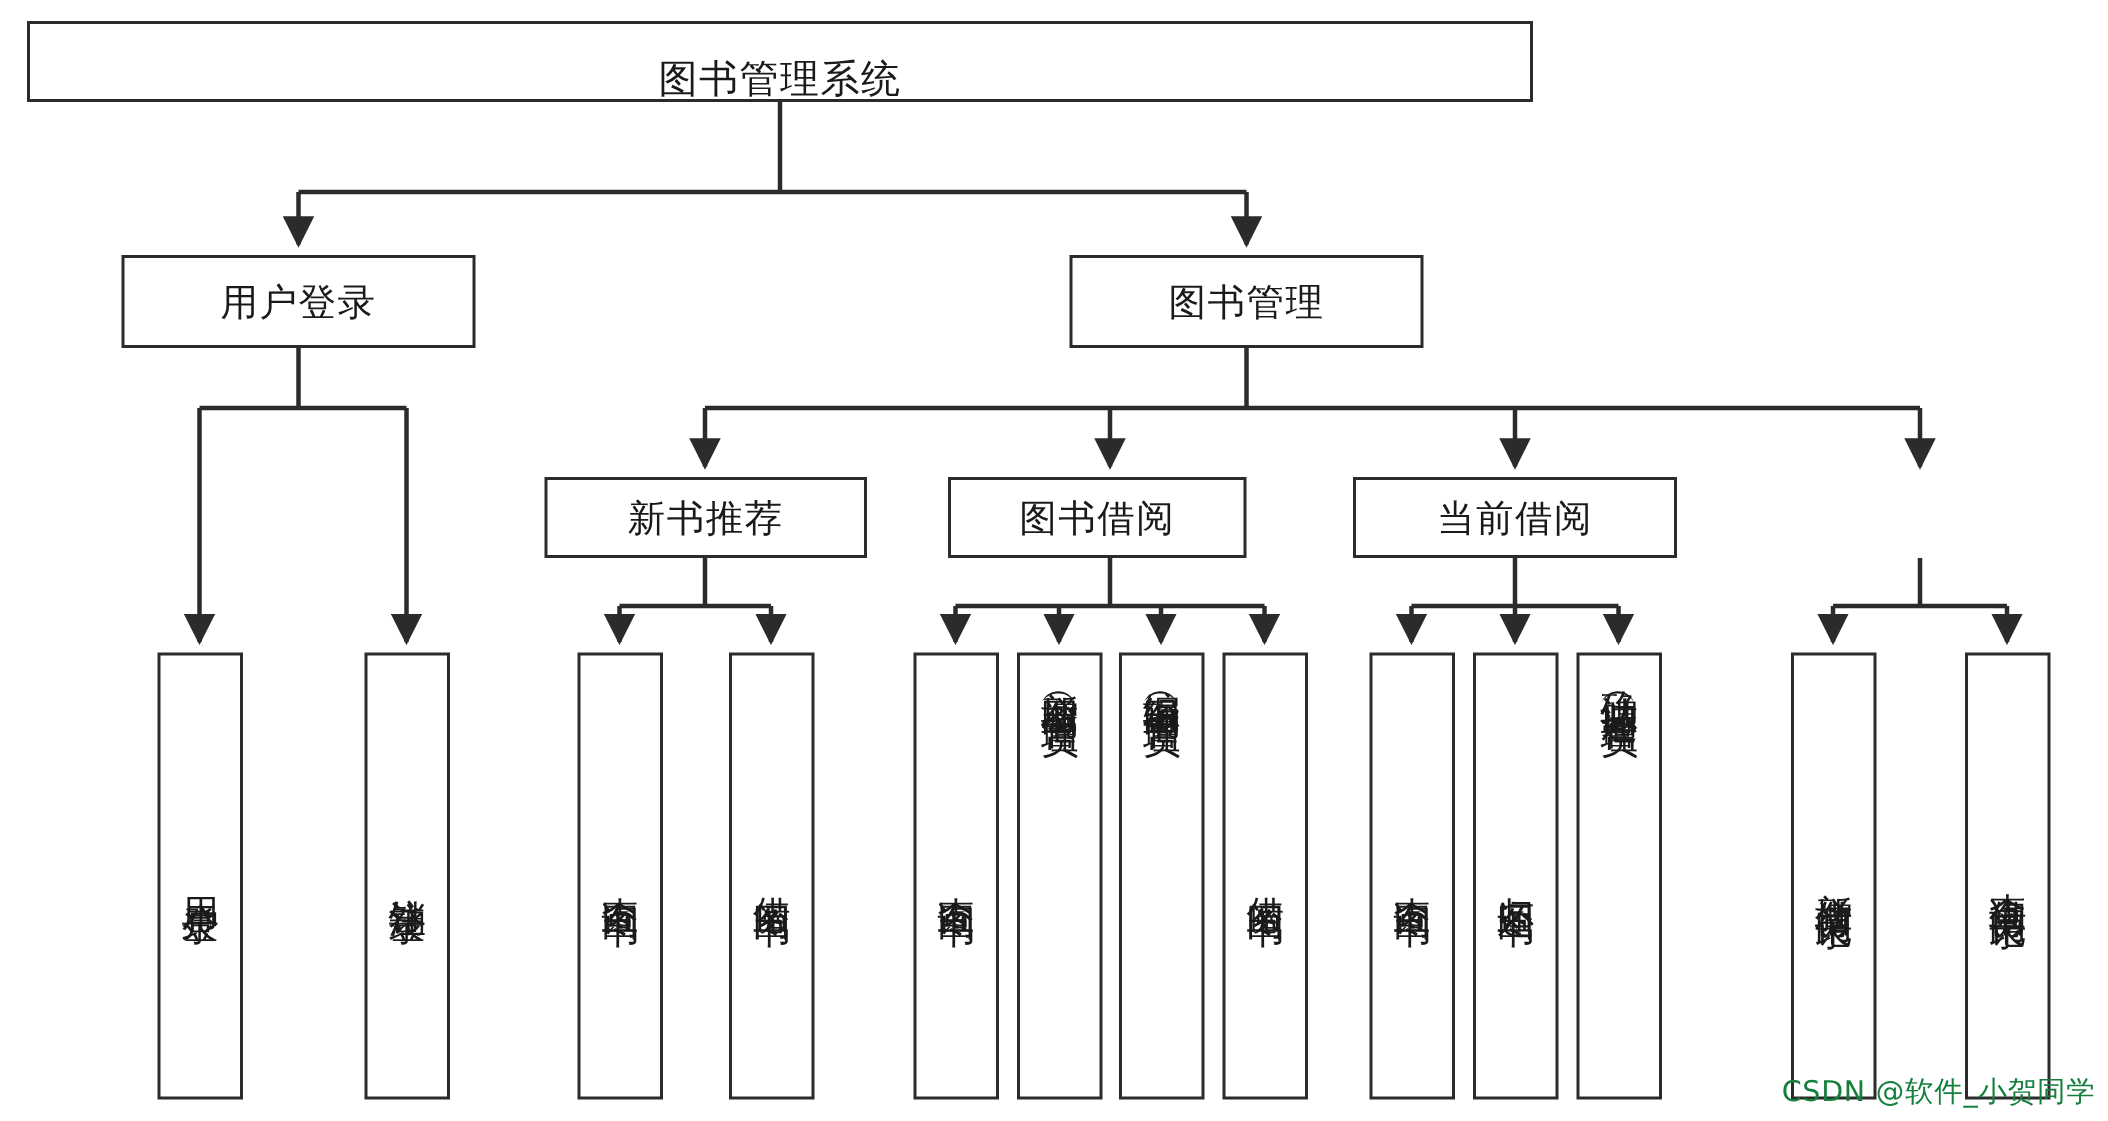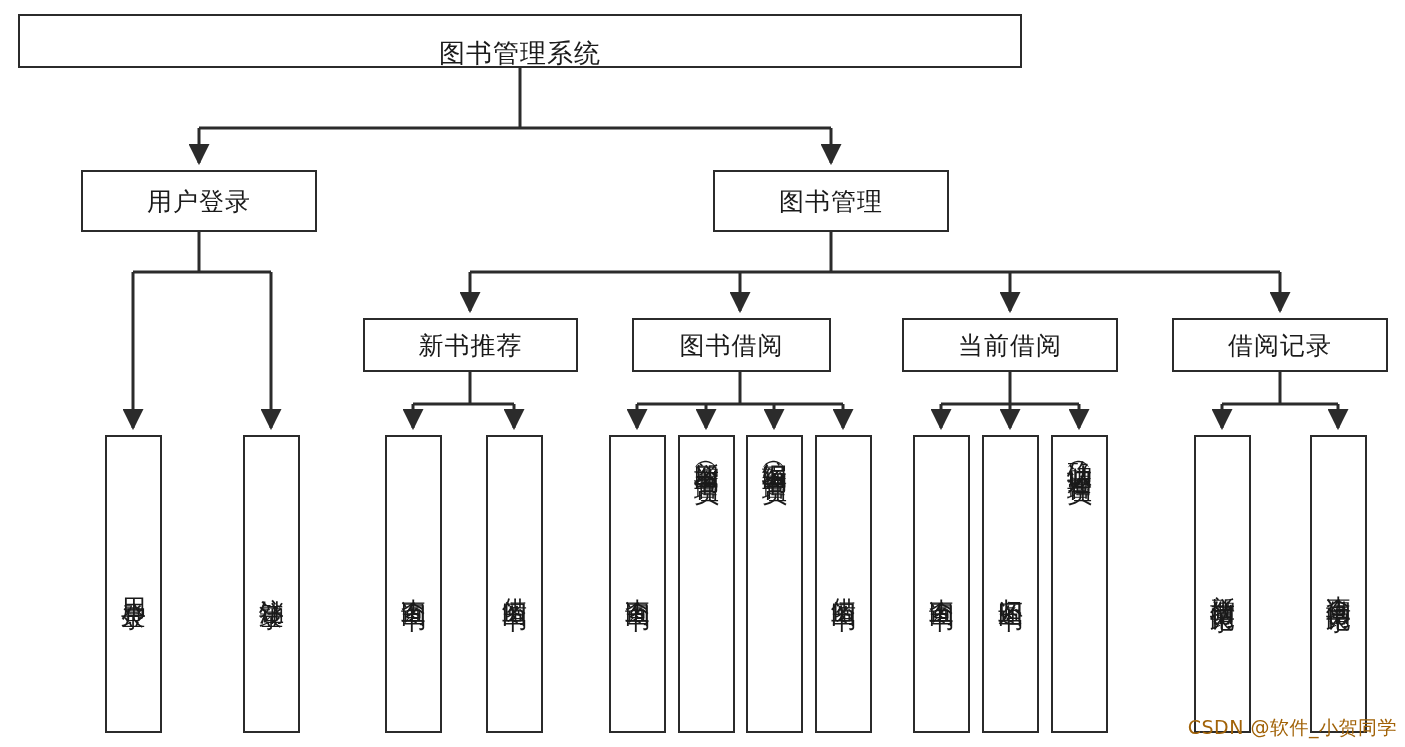--- a/index.html
+++ b/index.html
@@ -67,21 +67,21 @@
   
   .node.vertical.centered {
     align-items: center;
     padding-top: 0;
   }
   #watermark {
     position: absolute;
     right: 8px;
     bottom: 6px;
     font-size: 19px;
-    color: #a16207;
+    color: #15803d;
     white-space: nowrap;
     letter-spacing: 0.5px;
     pointer-events: none;
   }
 </style>
 </head>
 <body>
 
 <div id="diagram-root">
 
@@ -152,23 +152,20 @@
   </div>
 
   <div class="node horizontal" style="left:632px; top:318px; width:199px; height:54px;">
     <span class="node-label">图书借阅</span>
   </div>
 
   <div class="node horizontal" style="left:902px; top:318px; width:216px; height:54px;justify-content:center;">
     <span class="node-label">当前借阅</span>
   </div>
 
-  <div class="node horizontal" style="left:1172px; top:318px; width:216px; height:54px;">
-    <span class="node-label">借阅记录</span>
-  </div>
 
   <div class="node vertical centered" style="left:105px; top:435px; width:57px; height:298px;">
     <span class="node-label">用户登录</span>
   </div>
 
   <div class="node vertical centered" style="left:243px; top:435px; width:57px; height:298px;">
     <span class="node-label">注销登录</span>
   </div>
 
   <div class="node vertical centered" style="left:385px; top:435px; width:57px; height:298px;">

